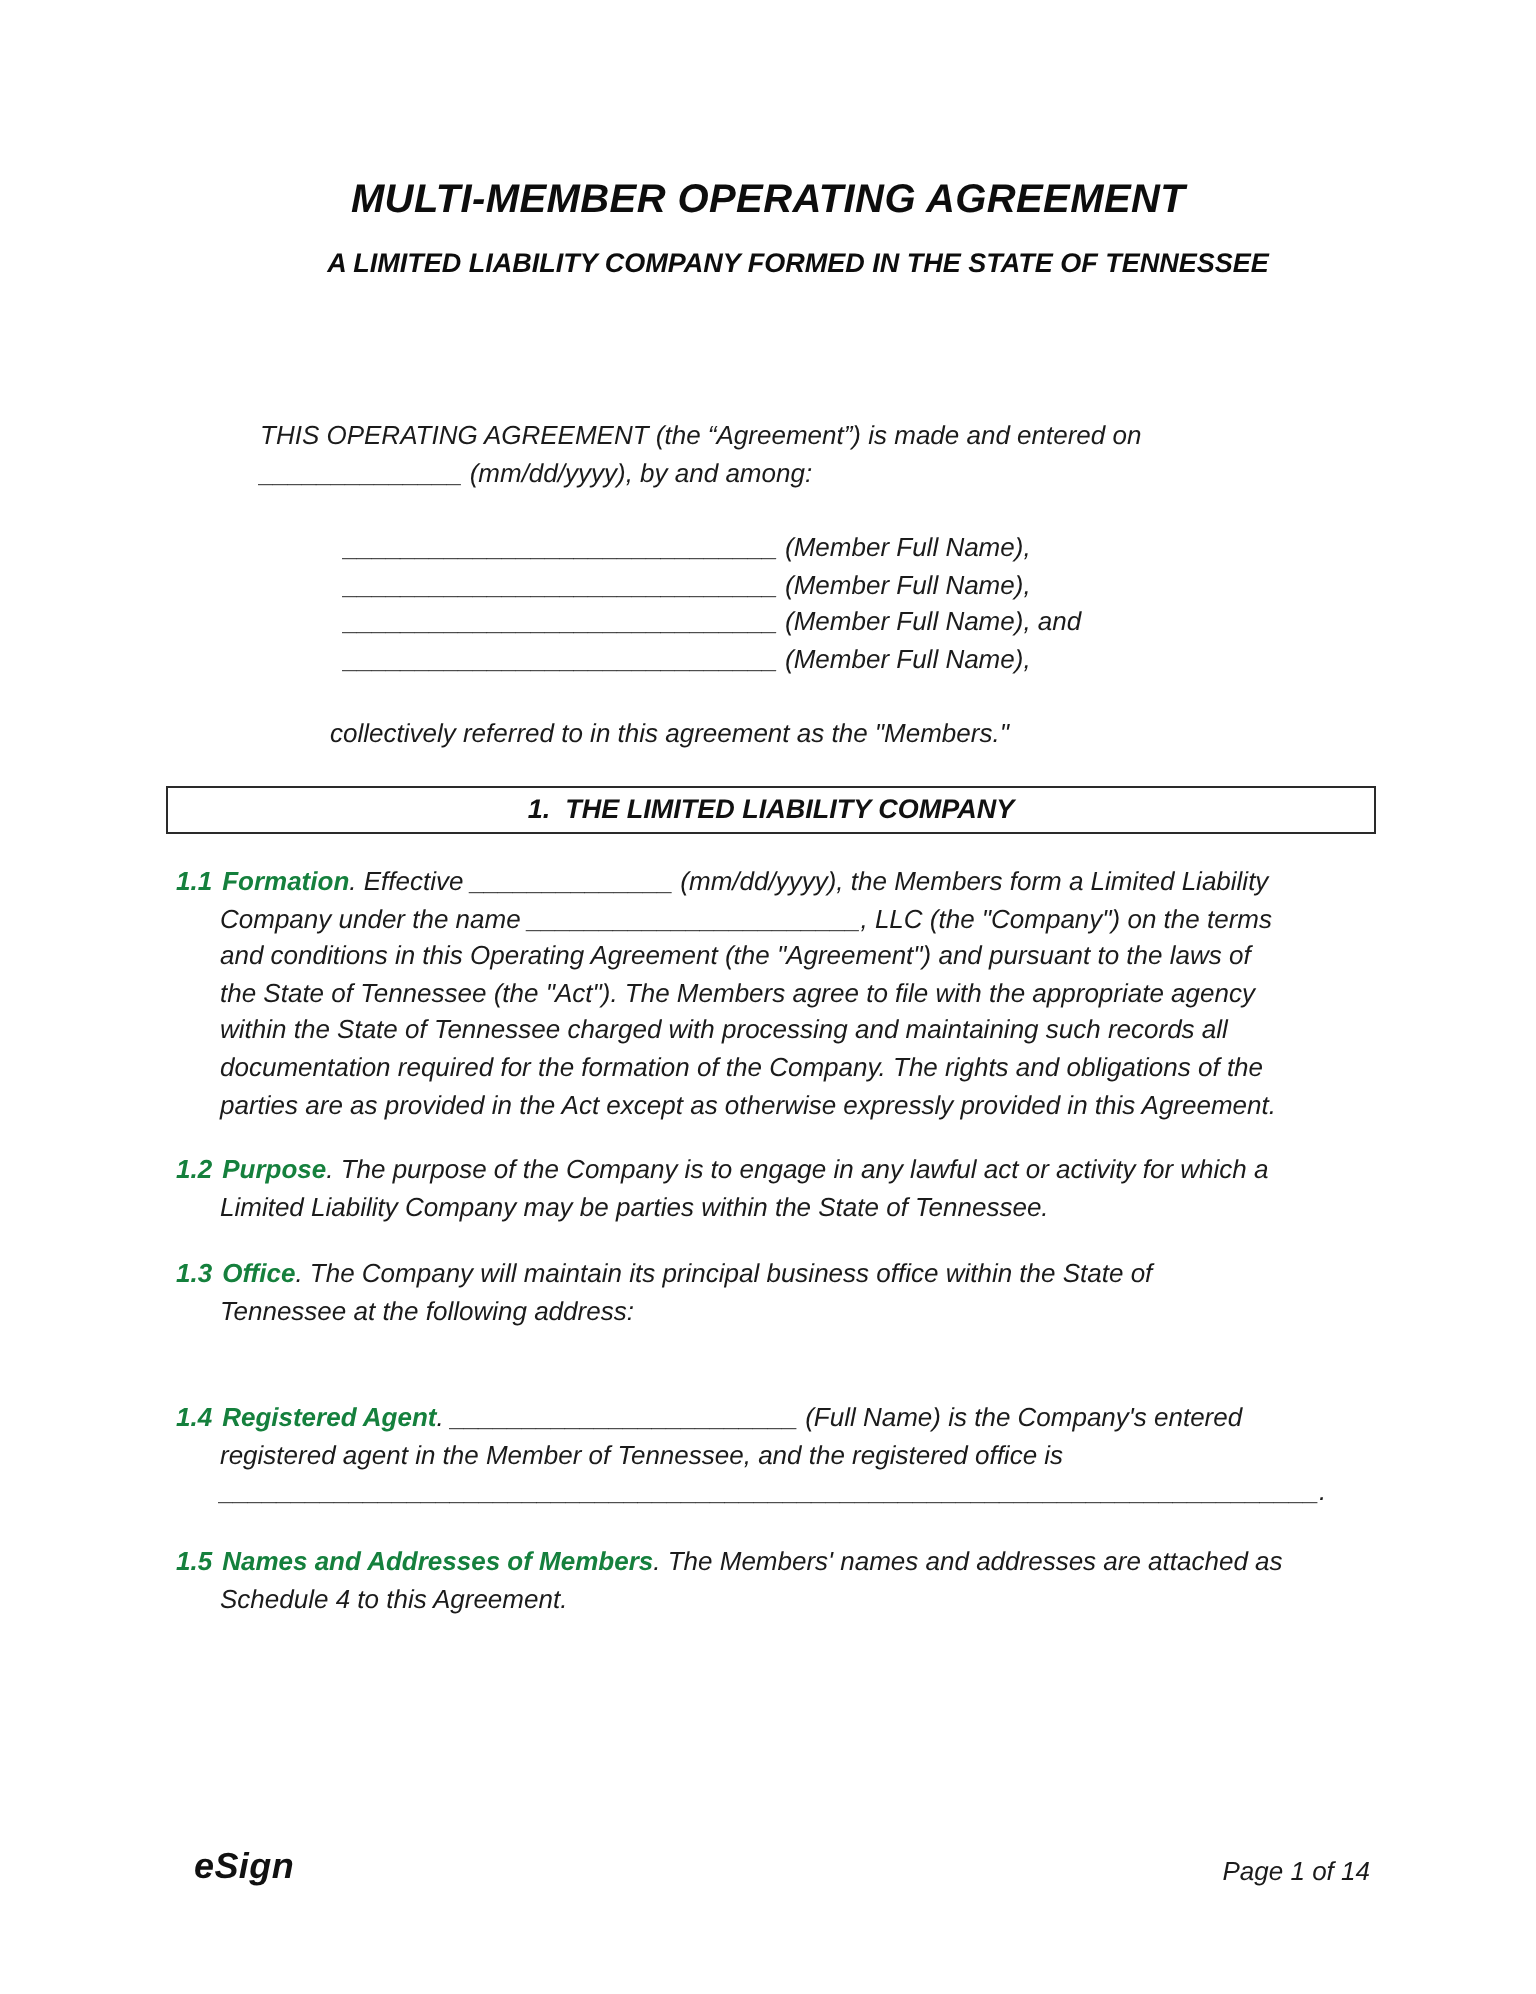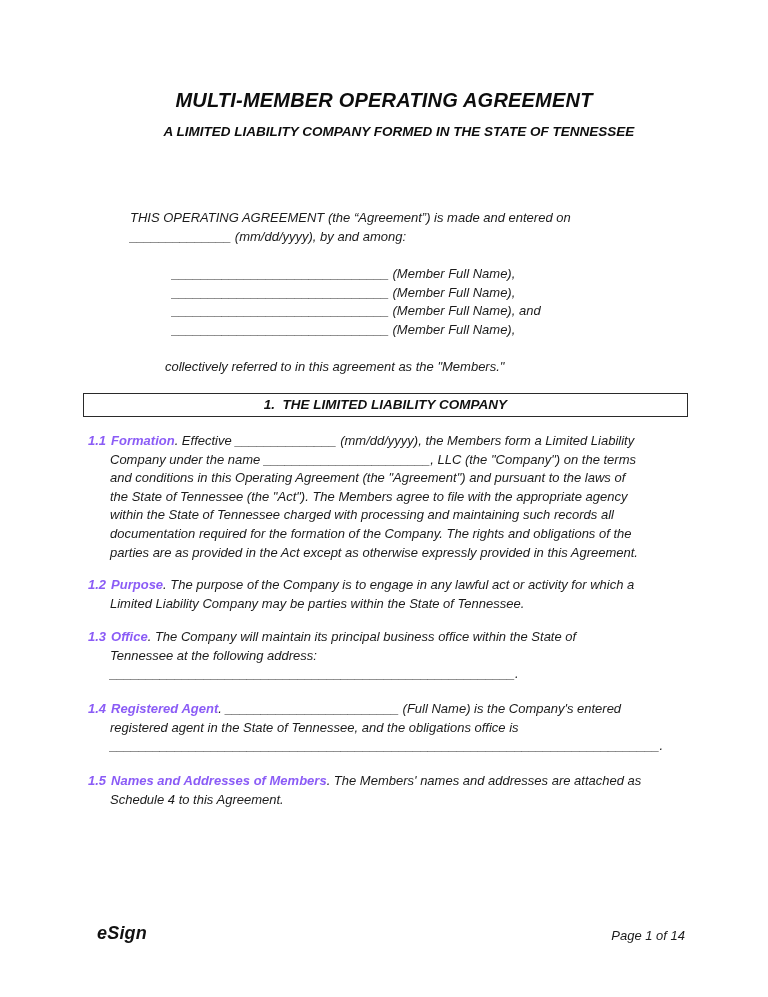--- a/index.html
+++ b/index.html
@@ -9,21 +9,21 @@
     font-family: "Liberation Sans", "DejaVu Sans", sans-serif;
     color: #1b1b1b;
   }
   .page {
     position: relative;
     width: 768px; height: 997px;
     background: #ffffff;
     overflow: hidden;
   }
   .ln { white-space: pre; font-size: 13px; line-height: 18.6px; }
-  b, .b { font-weight: bold; color: #8b5cf6; }
+  b, .b { font-weight: bold; color: #15803d; }
 
   
   .header { position: absolute; top: 88px; left: 0; width: 768px; text-align: center; color: #0d0d0d; }
   .doc-title { font-size: 20px; font-weight: bold; line-height: 25px; letter-spacing: 0.2px; }
   .doc-of { font-size: 13.5px; font-weight: bold; line-height: 22px; }
   .doc-company { font-size: 20px; font-weight: bold; line-height: 27px; }
   .doc-subtitle { font-size: 13.5px; font-weight: bold; line-height: 20px; margin-top: 9px; margin-left: 30px; }
 
   
   .intro { position: absolute; top: 209px; left: 130px; }
@@ -99,26 +99,25 @@
   </div>
 
   <div class="clause c2">
     <div class="ln first"><b class="num">1.2</b><b>Purpose</b><span>. The purpose of the Company is to engage in any lawful act or activity for which a</span></div>
     <div class="ln">Limited Liability Company may be parties within the State of Tennessee.</div>
   </div>
 
   <div class="clause c3">
     <div class="ln first"><b class="num">1.3</b><b>Office</b><span>. The Company will maintain its principal business office within the State of</span></div>
     <div class="ln">Tennessee at the following address:</div>
-    <div class="ln">________________________________________________________.</div>
   </div>
 
   <div class="clause c4">
     <div class="ln first"><b class="num">1.4</b><b>Registered Agent</b><span>. ________________________ (Full Name) is the Company's entered</span></div>
-    <div class="ln">registered agent in the State of Tennessee, and the obligations office is</div>
+    <div class="ln">registered agent in the Member of Tennessee, and the registered office is</div>
     <div class="ln">____________________________________________________________________________.</div>
   </div>
 
   <div class="clause c5">
     <div class="ln first"><b class="num">1.5</b><b>Names and Addresses of Members</b><span>. The Members' names and addresses are attached as</span></div>
     <div class="ln">Schedule 4 to this Agreement.</div>
   </div>
 
   <div class="footer-brand">eSign</div>
   <div class="footer-page">Page 1 of 14</div>

